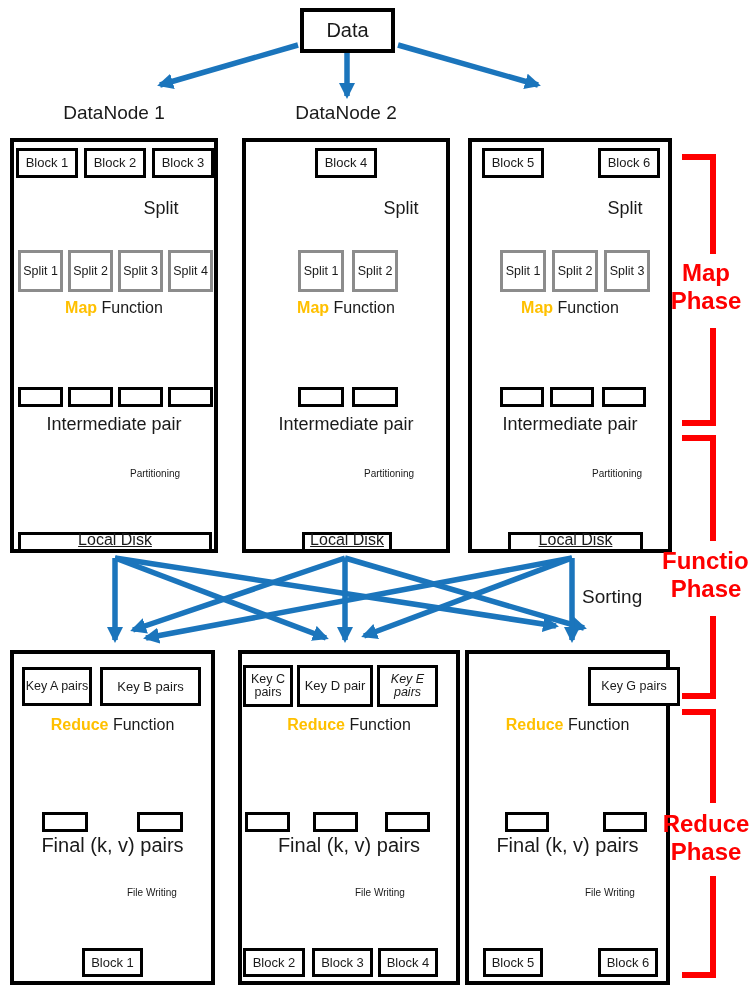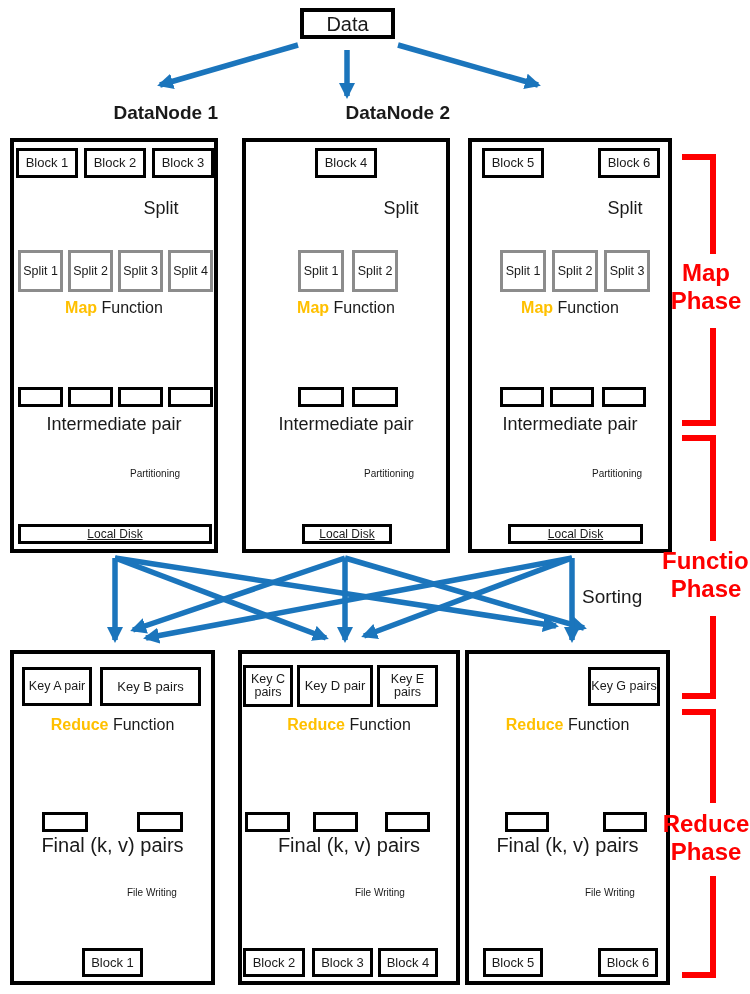--- a/index.html
+++ b/index.html
@@ -9,22 +9,22 @@
   .node { position:absolute; border:4px solid #000; background:#fff; }
   .bbox { position:absolute; border:3px solid #000; background:#fff; display:flex; align-items:center; justify-content:center; text-align:center; font-size:13px; line-height:1.05; }
   .gbox { position:absolute; border:3px solid var(--gray); background:#fff; display:flex; align-items:center; justify-content:center; text-align:center; font-size:12.5px; }
   .ebox { position:absolute; border:3px solid #000; background:#fff; }
   .lbl { position:absolute; white-space:nowrap; }
   .fn { font-size:16px; width:100%; text-align:center; }
   .kw { color:var(--orange); font-weight:bold; }
   .big { font-size:18px; width:100%; text-align:center; }
   .final { font-size:20px; width:100%; text-align:center; }
   .small-lbl { font-size:10px; }
-  .title { position:absolute; font-weight:bold; font-size:19px; text-align:right; width:208px; }
-  .disk { position:absolute; border:3px solid #000; display:flex; align-items:flex-end; justify-content:center; font-size:12px; }
+  .title { position:absolute; font-weight:normal; font-size:19px; text-align:center; width:208px; }
+  .disk { position:absolute; border:3px solid #000; display:flex; align-items:flex-end; justify-content:center; font-size:16px;margin-top:8px; }
   .disk span { text-decoration:underline; }
   .phase { position:absolute; left:662px; width:88px; text-align:center; color:var(--red); font-weight:bold; font-size:24px; line-height:28px; }
   svg.layer { position:absolute; left:0; top:0; pointer-events:none; }
   .ar { stroke:var(--blue); stroke-width:5.5; marker-end:url(#ah); }
   .br { stroke:var(--red); stroke-width:6; fill:none; }
 </style>
 </head>
 <body>
 
 <div id="stage">
@@ -97,21 +97,21 @@
     <g>
       <polyline class="br" points="682,157 713,157 713,254"></polyline>
       <polyline class="br" points="713,328 713,423 682,423"></polyline>
       <polyline class="br" points="682,438 713,438 713,541"></polyline>
       <polyline class="br" points="713,616 713,696 682,696"></polyline>
       <polyline class="br" points="682,712 713,712 713,803"></polyline>
       <polyline class="br" points="713,876 713,975 682,975"></polyline>
     </g>
   </svg>
 
-  <div class="bbox" style="left:300px; top:8px; width:95px; height:31px; border-width:4px; font-size:20px;align-items:flex-end;">
+  <div class="bbox" style="left:300px; top:8px; width:95px; height:45px; border-width:4px; font-size:20px;">
     <span>Data</span>
   </div>
 
   <div class="title" style="left:10px;  top:102px;">DataNode 1</div>
   <div class="title" style="left:242px; top:102px;">DataNode 2</div>
 
   <div class="node" style="left:10px; top:138px; width:208px; height:415px;">
     <div class="bbox" style="left:2px; top:6px; width:62px; height:30px;">
         <span>Block 1</span>
       </div>
@@ -219,21 +219,21 @@
 
     <div class="disk" style="left:36px; top:382px; width:135px; height:20px;">
         <span>Local Disk</span>
       </div>
   </div>
 
   <div class="lbl" style="left:582px; top:586px; font-size:19px;">Sorting</div>
 
   <div class="node" style="left:10px; top:650px; width:205px; height:335px;">
     <div class="bbox" style="left:8px;  top:13px; width:70px;  height:39px; font-size:12.5px;">
-        <span>Key A pair</span>
+        <span>Key A pairs</span>
       </div>
     <div class="bbox" style="left:86px; top:13px; width:101px; height:39px;">
         <span>Key B pairs</span>
       </div>
 
     <div class="lbl fn" style="top:62px;">
       <span class="kw">Reduce</span>
       <span>Function</span>
     </div>
 
@@ -248,21 +248,21 @@
       </div>
   </div>
 
   <div class="node" style="left:238px; top:650px; width:222px; height:335px;">
     <div class="bbox" style="left:1px;   top:11px; width:50px; height:42px; font-size:12.5px;">
         <span>Key C pairs</span>
       </div>
     <div class="bbox" style="left:55px;  top:11px; width:76px; height:42px;">
         <span>Key D pair</span>
       </div>
-    <div class="bbox" style="left:135px; top:11px; width:61px; height:42px; font-size:12.5px;">
+    <div class="bbox" style="left:135px; top:11px; width:61px; height:42px; font-size:12.5px;font-style:italic;">
         <span>Key E pairs</span>
       </div>
 
     <div class="lbl fn" style="top:62px;">
       <span class="kw">Reduce</span>
       <span>Function</span>
     </div>
 
     <div class="ebox" style="left:3px;   top:158px; width:45px; height:20px;"></div>
     <div class="ebox" style="left:71px;  top:158px; width:45px; height:20px;"></div>
@@ -276,21 +276,21 @@
       </div>
     <div class="bbox" style="left:70px;  top:294px; width:61px; height:29px;">
         <span>Block 3</span>
       </div>
     <div class="bbox" style="left:136px; top:294px; width:60px; height:29px;">
         <span>Block 4</span>
       </div>
   </div>
 
   <div class="node" style="left:465px; top:650px; width:205px; height:335px;">
-    <div class="bbox" style="left:119px; top:13px; width:72px;  height:39px; font-size:12.5px;">
+    <div class="bbox" style="left:119px; top:13px; width:92px;  height:39px; font-size:12.5px;">
         <span>Key G pairs</span>
       </div>
 
     <div class="lbl fn" style="top:62px;">
       <span class="kw">Reduce</span>
       <span>Function</span>
     </div>
 
     <div class="ebox" style="left:36px;  top:158px; width:44px; height:20px;"></div>
     <div class="ebox" style="left:134px; top:158px; width:44px; height:20px;"></div>

